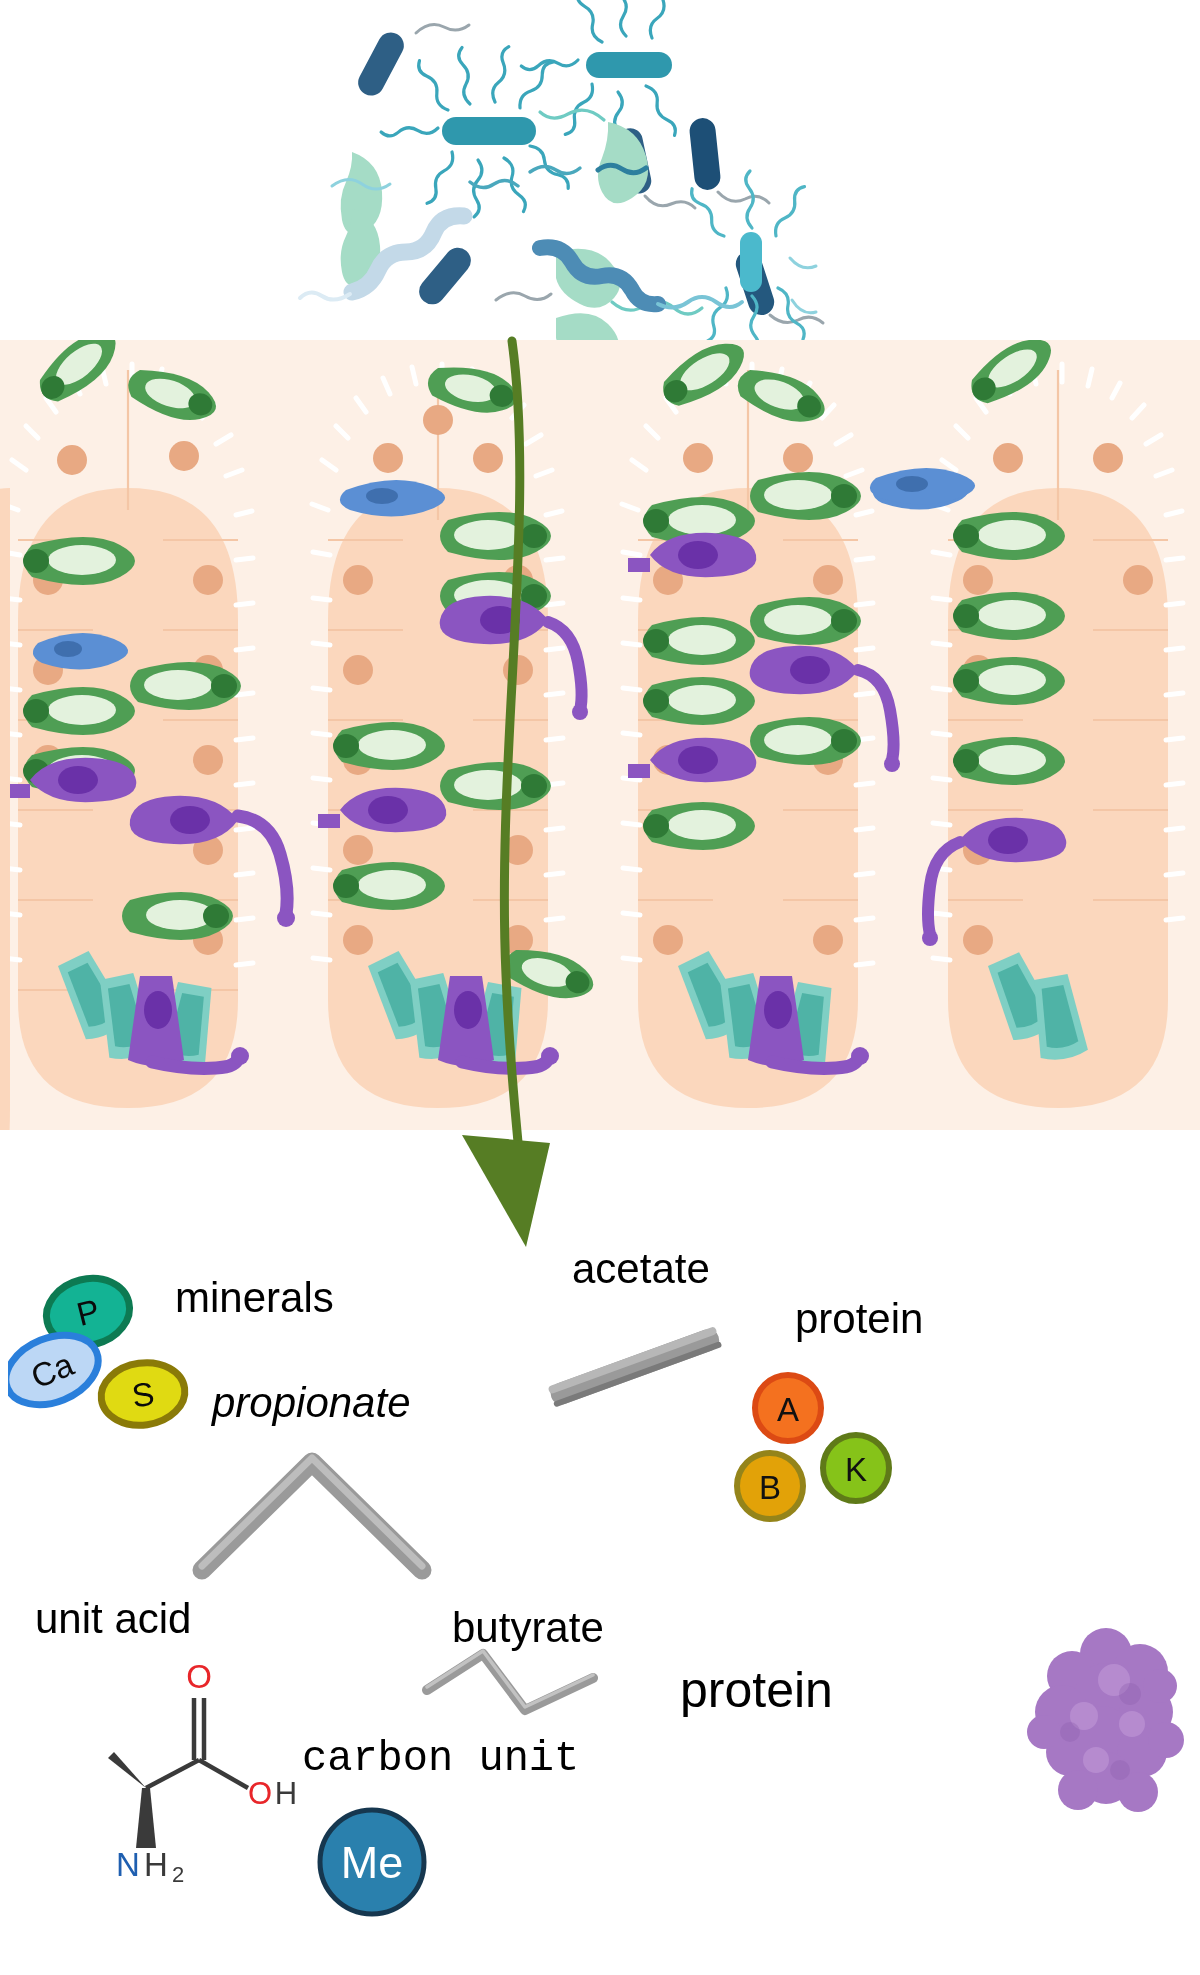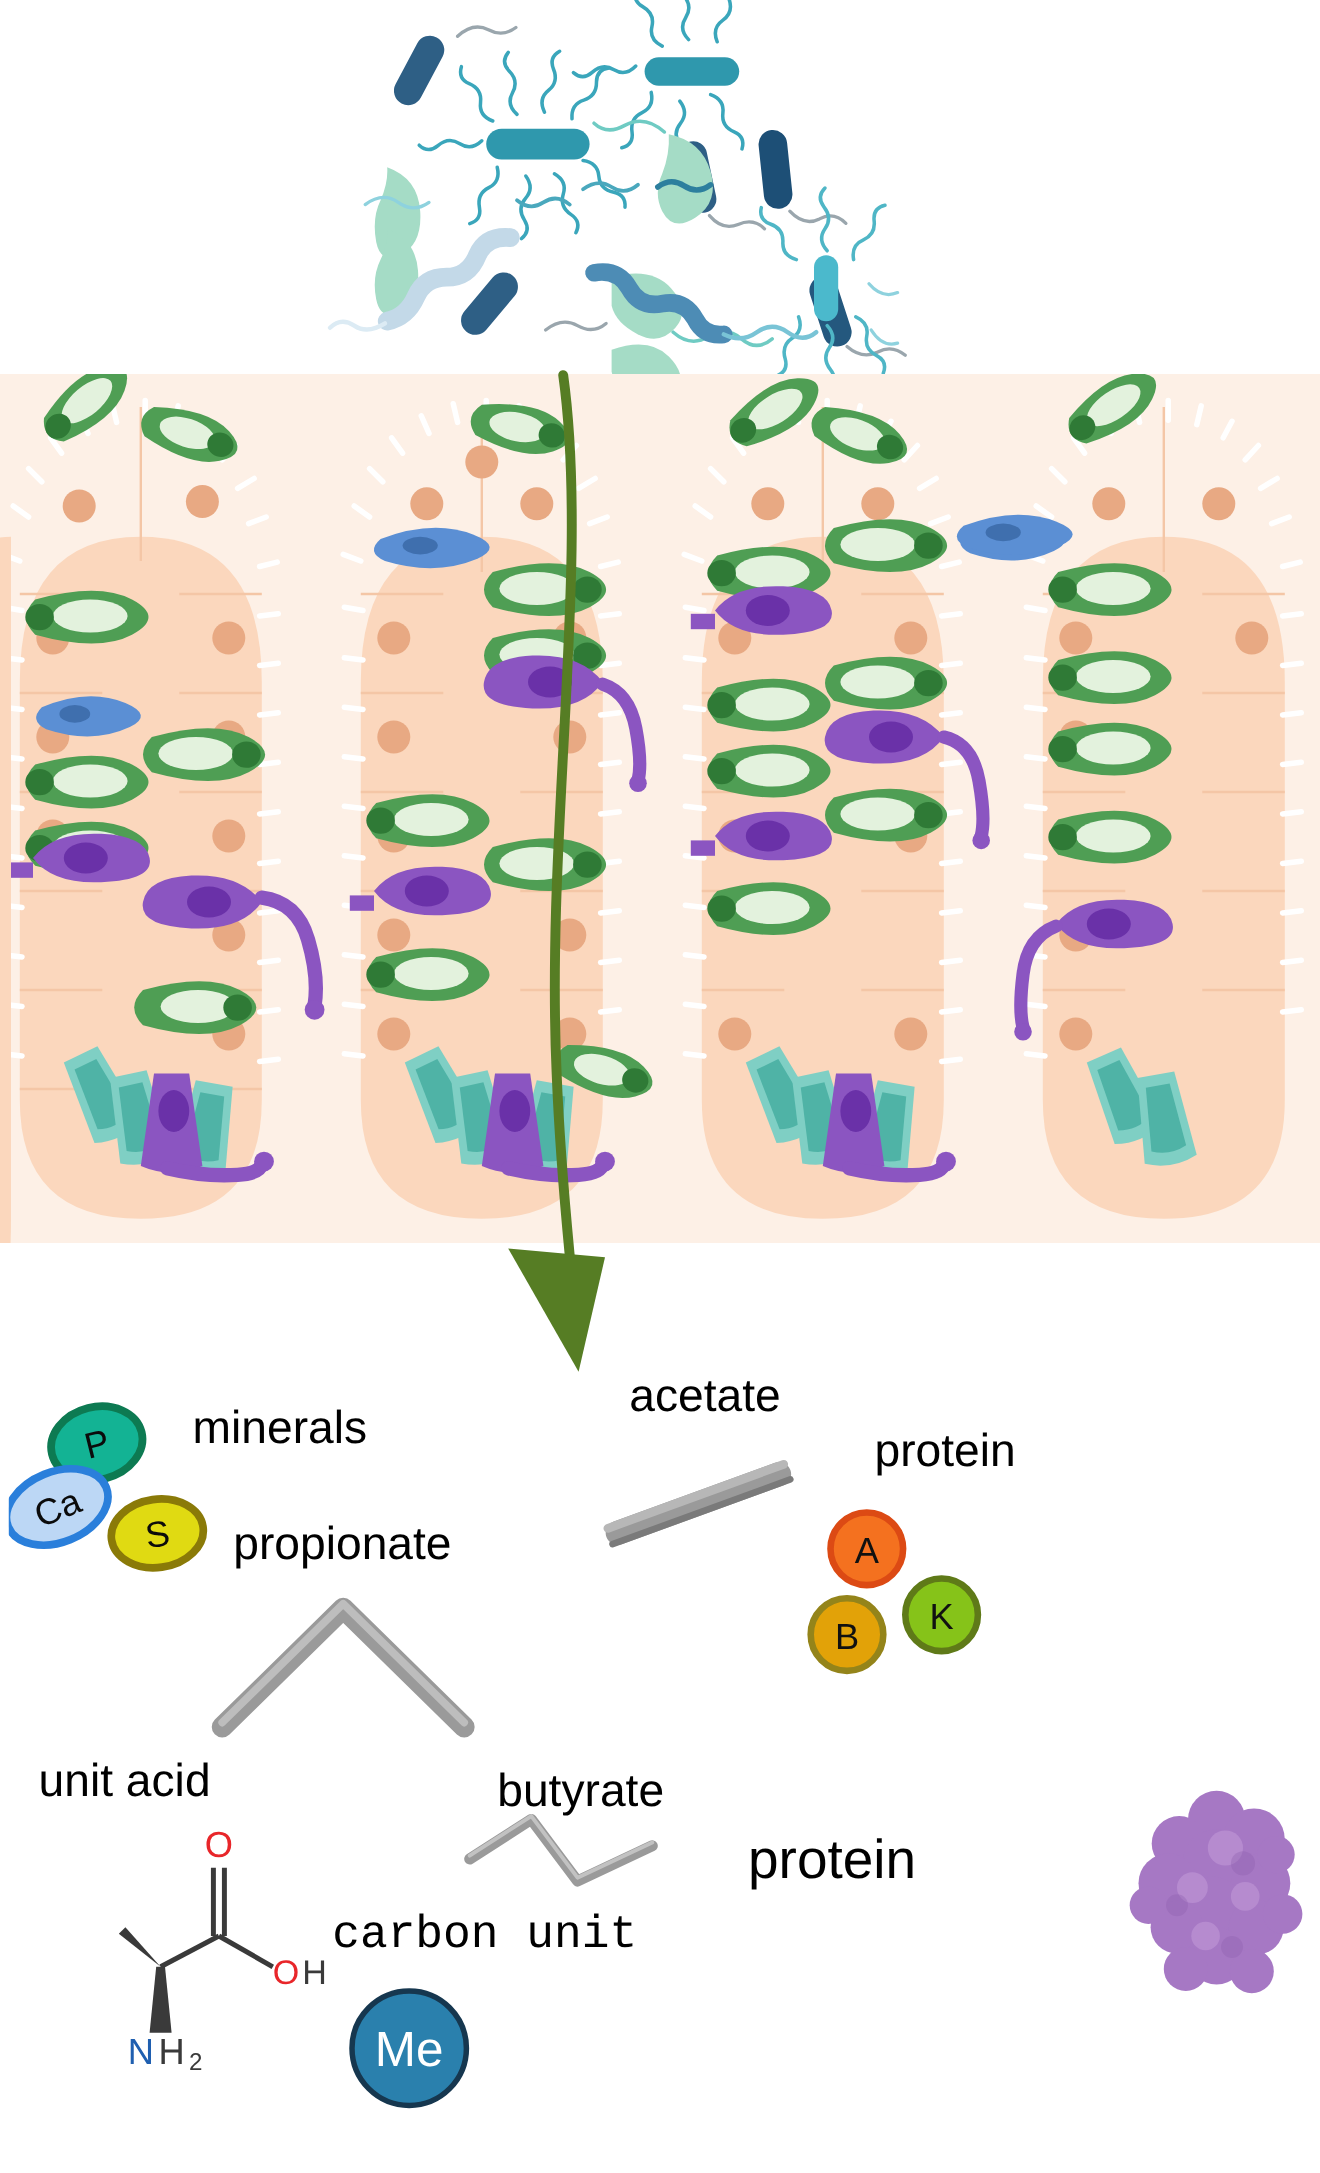--- a/index.html
+++ b/index.html
@@ -544,21 +544,21 @@
       <text x="0" y="12" text-anchor="middle" font-family="'Liberation Sans',sans-serif" font-size="33" fill="#0b0b0b">Ca</text>
     </g>
     <g transform="translate(135,122) rotate(-8)">
       <ellipse cx="0" cy="0" rx="42" ry="31" fill="#e0da12" stroke="#8a7a08" stroke-width="7"></ellipse>
       <text x="0" y="12" text-anchor="middle" font-family="'Liberation Sans',sans-serif" font-size="33" fill="#0b0b0b">S</text>
     </g>
   </svg>
 
   <div class="lbl" style="left:165px;top:1277px;font-size:42px;margin-left:10px;">minerals</div>
 
-  <div class="lbl" style="left:212px;top:1382px;font-size:42px;">propionate</div>
+  <div class="lbl" style="left:212px;top:1382px;font-size:42px;font-style:italic;">propionate</div>
 
   <div class="lbl" style="left:572px;top:1248px;font-size:42px;">acetate</div>
   <svg class="abs" style="left:535;top:1298;" width="200" height="130" viewBox="0 0 200 130">
     <g transform="rotate(-20 100 72)">
       <rect x="12" y="58" width="178" height="22" rx="11" fill="#9a9a9a"></rect>
       <rect x="12" y="58" width="178" height="8" rx="4" fill="#b7b7b7"></rect>
       <rect x="12" y="74" width="178" height="6" rx="3" fill="#7a7a7a"></rect>
     </g>
   </svg>
 

